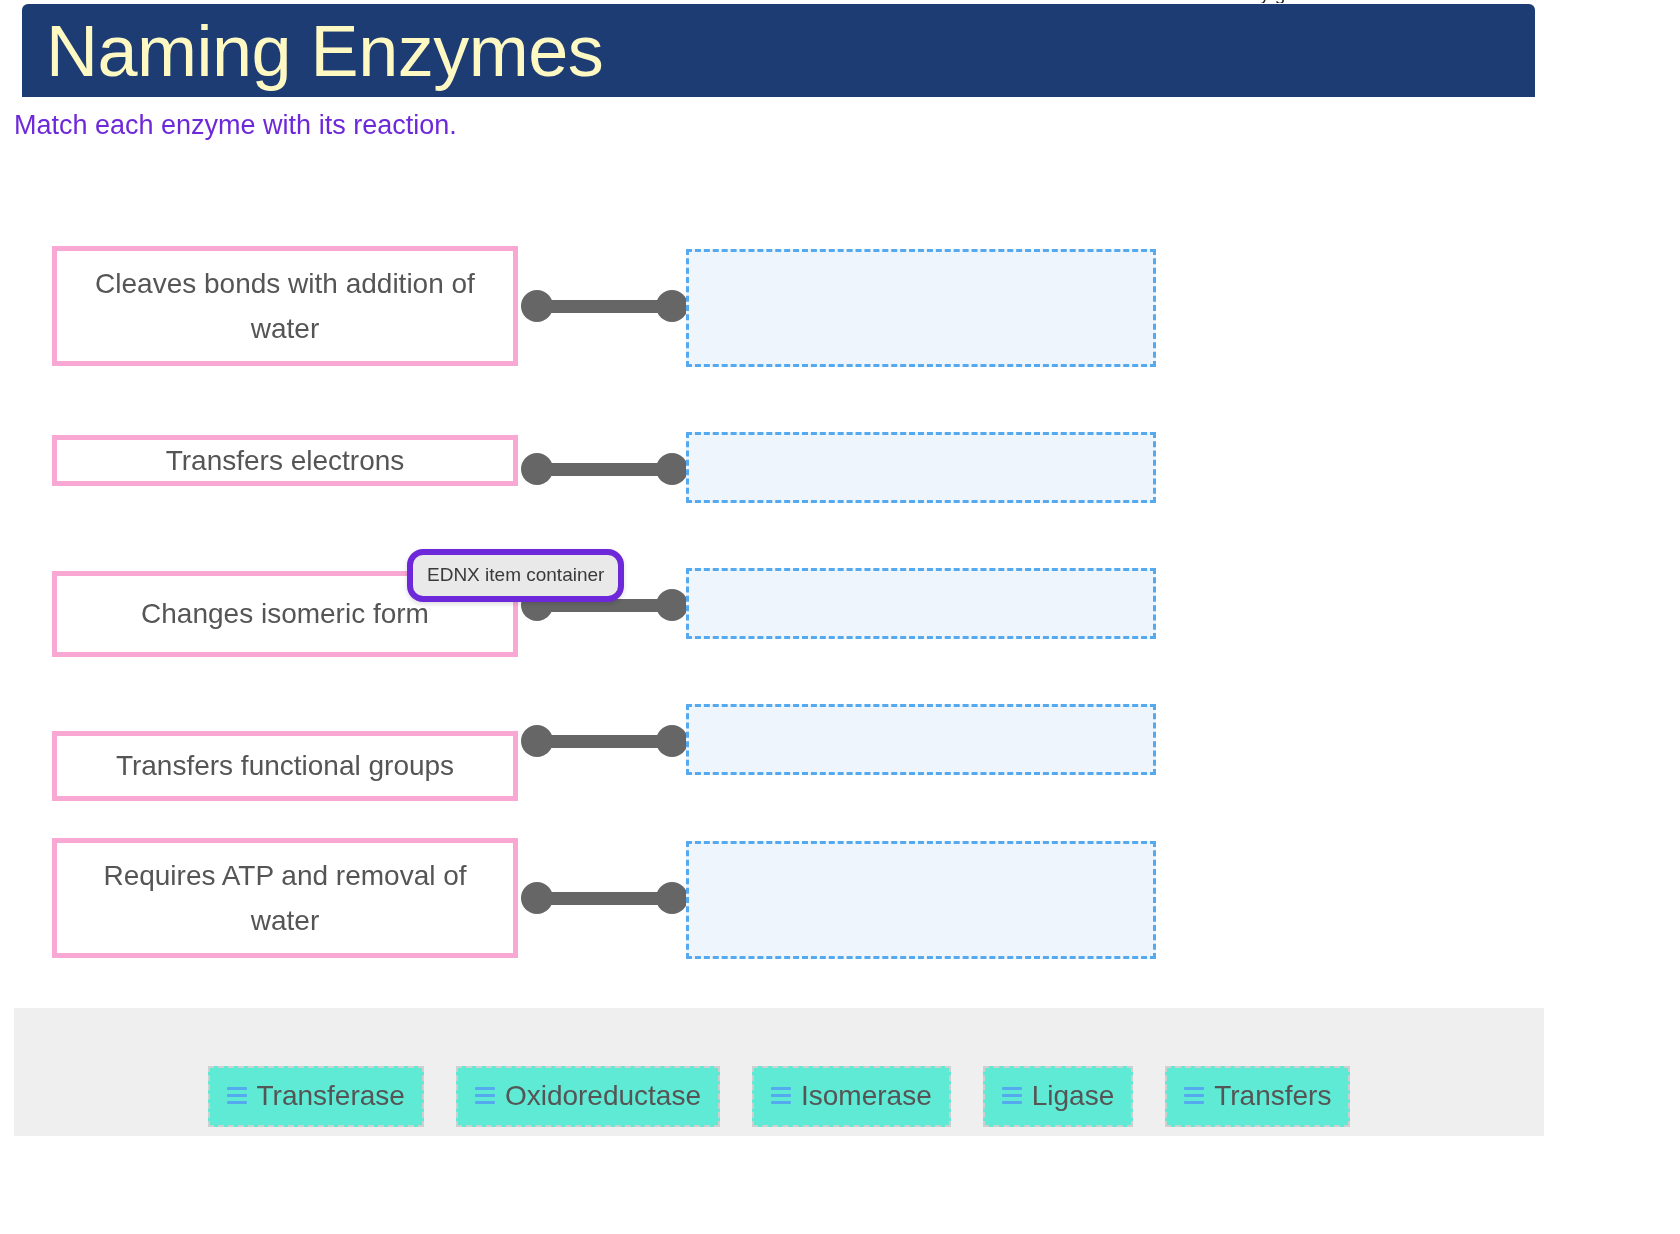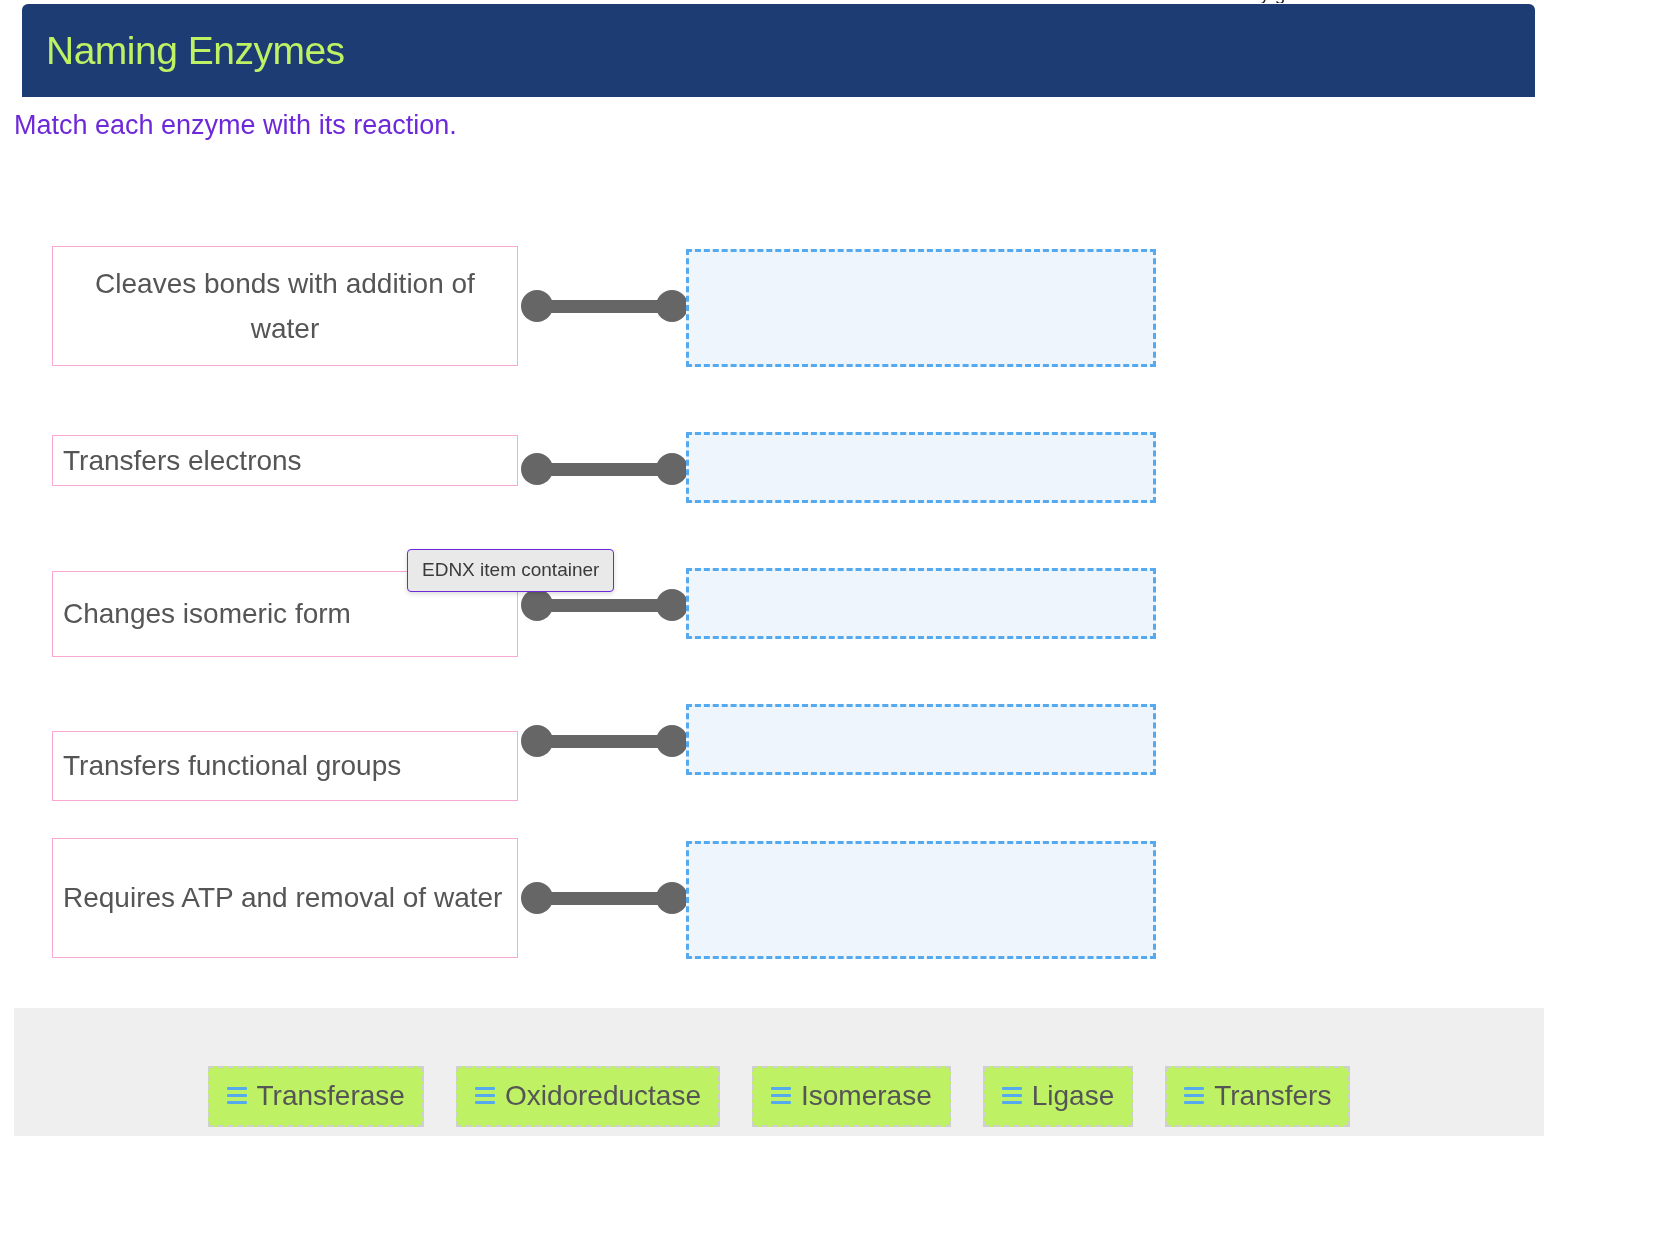--- a/index.html
+++ b/index.html
@@ -38,22 +38,22 @@
     top: 4px;
     width: 1513px;
     height: 93px;
     background: #1c3c73;
     border-radius: 6px 6px 0 0;
     display: flex;
     align-items: center;
     padding-left: 24px;
   }
   .title-bar .title-text {
-    color: #bef264;
-    font-size: 39px;
+    color: #fef9c3;
+    font-size: 72px;
     font-weight: normal;
     letter-spacing: -0.5px;
     line-height: 1;
   }
 
   .instruction {
     position: absolute;
     left: 14px;
     top: 110px;
     font-size: 27px;
@@ -71,24 +71,25 @@
   .row {
     position: absolute;
     left: 0;
     width: 1200px;
   }
 
   .prompt-card {
     position: absolute;
     left: 52px;
     width: 466px;
-    border: 1px solid #f9a8d4;
+    border: 5px solid #f9a8d4;
     background: #ffffff;
     display: flex;
     align-items: center;
+    justify-content: center;
     text-align: center;
     color: #555555;
     font-size: 28px;
     line-height: 1.62;
     padding: 16px 10px;
   }
 
   
   .connector {
     position: absolute;
@@ -118,22 +119,22 @@
     background: #eef5fc;
   }
 
   
   .tooltip {
     position: absolute;
     left: 407px;
     top: 549px;
     padding: 9px 14px 10px 14px;
     background: #e9e9e9;
-    border: 1px solid #6d28d9;
-    border-radius: 4px;
+    border: 6px solid #6d28d9;
+    border-radius: 16px;
     font-size: 19px;
     color: #3a3a3a;
     white-space: nowrap;
     box-shadow: 0 2px 5px rgba(0,0,0,0.14);
     z-index: 40;
   }
 
   
   .bank {
     position: absolute;
@@ -159,21 +160,21 @@
     top: 0;
     width: 100%;
     height: 100%;
     display: flex;
     align-items: center;
     justify-content: center;
     gap: 32px;
     padding-top: 48px;
   }
   .chip {
-    background: #bef264;
+    background: #5eead4;
     border: 2px dashed #cfcfcf;
     display: flex;
     align-items: center;
     gap: 10px;
     padding: 12px 17px 13px 17px;
     font-size: 28px;
     color: #555555;
     white-space: nowrap;
     cursor: grab;
   }

